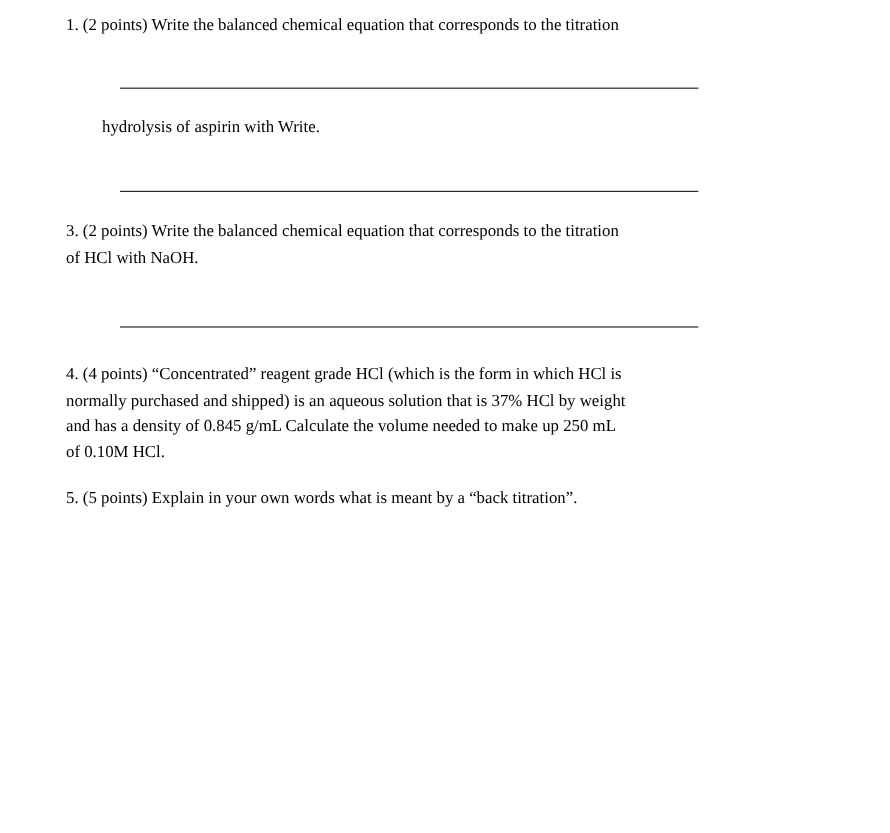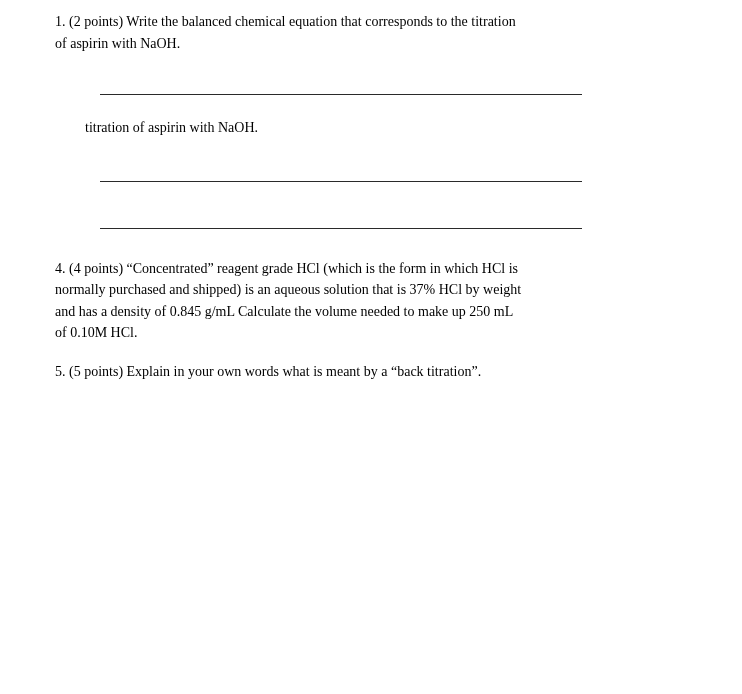--- a/index.html
+++ b/index.html
@@ -38,30 +38,31 @@
   .q-5 { }
 </style>
 </head>
 <body>
 
 <div class="page">
   <div class="content">
 
     <div class="question q-1">
       <span class="q-line">1. (2 points) Write the balanced chemical equation that corresponds to the titration</span>
-      <span class="q-line">of aspirin with NaOH.</span>
     </div>
     <div class="answer-line al-1"></div>
 
     <div class="question q-2">
-      <span class="q-line indent">titration of aspirin with NaOH.</span>
+      <span class="q-line indent">hydrolysis of aspirin with Write.</span>
     </div>
     <div class="answer-line al-2"></div>
 
     <div class="question q-3">
+      <span class="q-line">3. (2 points) Write the balanced chemical equation that corresponds to the titration</span>
+      <span class="q-line">of HCl with NaOH.</span>
     </div>
     <div class="answer-line al-3"></div>
 
     <div class="question q-4">
       <span class="q-line">4. (4 points) “Concentrated” reagent grade HCl (which is the form in which HCl is</span>
       <span class="q-line">normally purchased and shipped) is an aqueous solution that is 37% HCl by weight</span>
       <span class="q-line">and has a density of 0.845 g/mL Calculate the volume needed to make up 250 mL</span>
       <span class="q-line">of 0.10M HCl.</span>
     </div>
 

